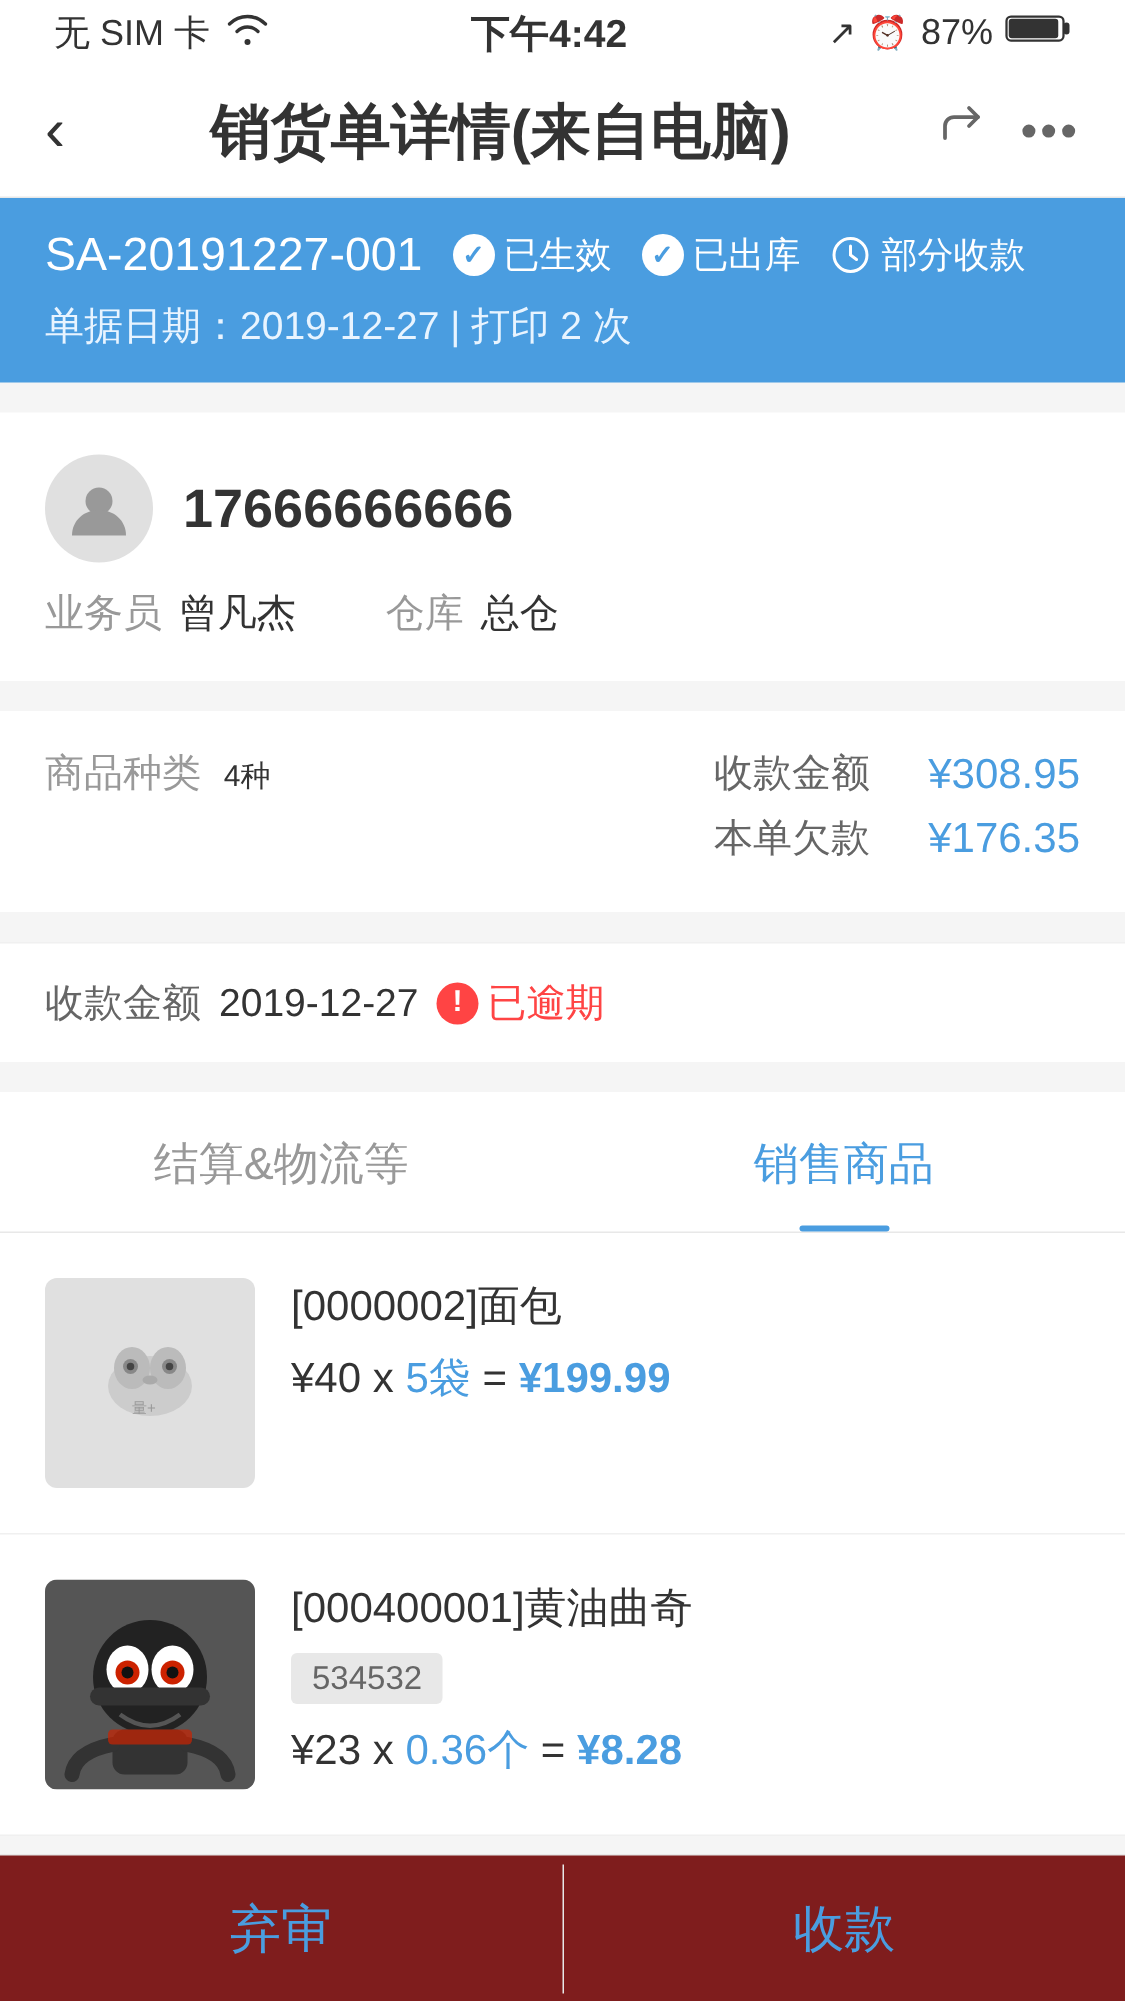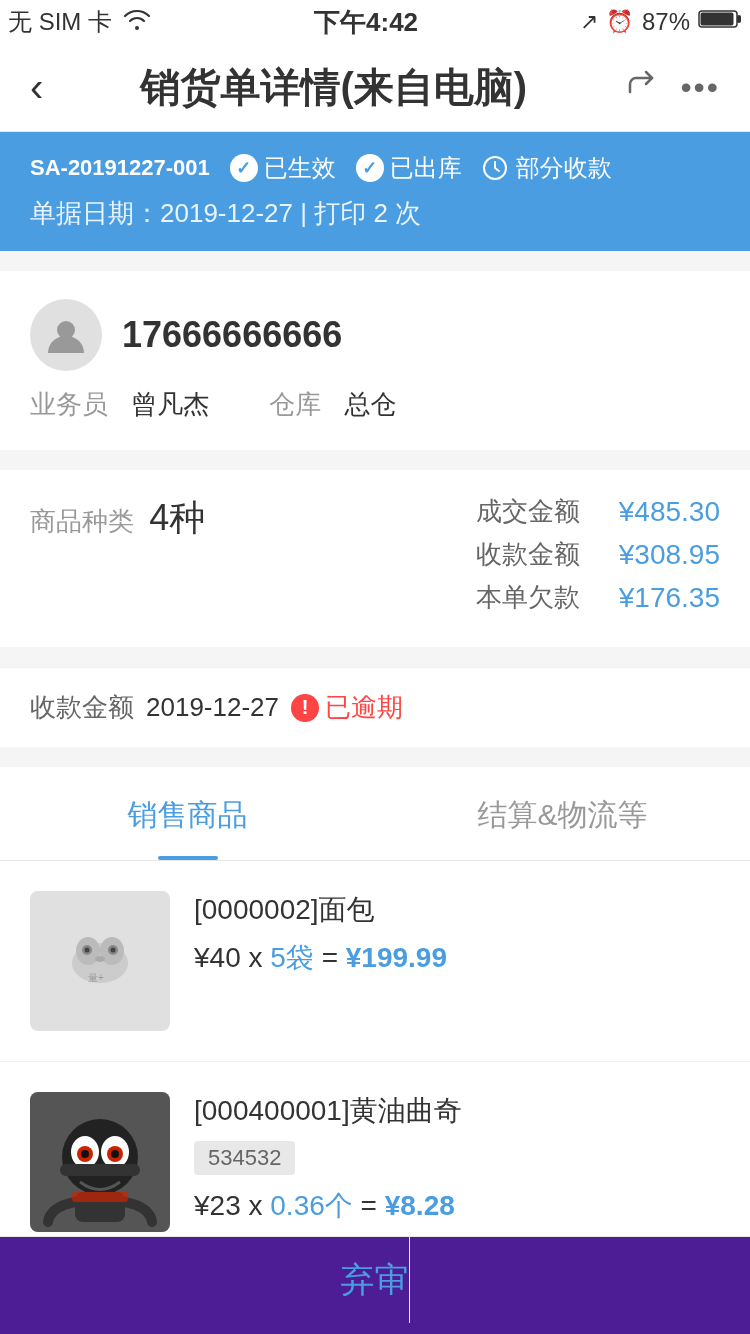--- a/index.html
+++ b/index.html
@@ -13,21 +13,21 @@
       color: #333;
     }
 
     
     .status-bar {
       height: 44px;
       background: #fff;
       display: flex;
       align-items: center;
       justify-content: space-between;
-      padding: 0 8px;
+      padding: 0 36px;
       font-size: 24px;
       font-weight: 500;
     }
     .status-bar-left {
       display: flex;
       align-items: center;
       gap: 10px;
     }
     .status-bar-center {
       font-size: 26px;
@@ -67,22 +67,22 @@
       padding: 20px 30px;
       color: #fff;
     }
     .order-header-top {
       display: flex;
       align-items: center;
       gap: 20px;
       margin-bottom: 12px;
     }
     .order-id {
-      font-size: 22px;
-      font-weight: 700;
+      font-size: 31px;
+      font-weight: 400;
       color: #fff;
     }
     .status-badge {
       display: flex;
       align-items: center;
       gap: 6px;
       font-size: 24px;
       color: #fff;
     }
     .status-badge .check-icon {
@@ -150,41 +150,41 @@
       display: flex;
       gap: 60px;
       font-size: 26px;
       color: #333;
     }
     .meta-label {
       color: #999;
     }
     .meta-value {
       color: #333;
-      margin-left: 16px;
+      margin-left: 4px;
     }
 
     
     .stats-section {
       background: #fff;
       padding: 24px 30px;
       margin-top: 20px;
       display: flex;
       justify-content: space-between;
       align-items: flex-start;
     }
     .stats-left {
       font-size: 26px;
       color: #333;
     }
     .stats-label {
       color: #999;
     }
     .stats-count {
-      font-size: 36px;
+      font-size: 20px;
       color: #333;
       margin-left: 8px;
       margin-top: 22px;
     }
     .stats-right {
       text-align: right;
     }
     .stats-row {
       display: flex;
       justify-content: flex-end;
@@ -310,25 +310,24 @@
       font-weight: 600;
     }
 
     
     .bottom-bar {
       position: fixed;
       bottom: 0;
       left: 0;
       width: 750px;
       height: 98px;
-      background: #4c1d95;
+      background: #7f1d1d;
       border-top: 1px solid #e8e8e8;
       display: flex;
       align-items: center;
-      flex-direction: column;
     }
     .bottom-btn {
       flex: 1;
       text-align: center;
       font-size: 34px;
       color: #4a9de0;
       padding: 20px 0;
       cursor: pointer;
     }
     .bottom-btn:first-child {
@@ -445,24 +444,20 @@
   </div>
 </div>
 
 <div class="stats-section">
   <div class="stats-left">
     <span class="stats-label">商品种类</span>
     <span class="stats-count">4种</span>
   </div>
   <div class="stats-right">
     <div class="stats-row">
-      <span class="stats-row-label">成交金额</span>
-      <span class="stats-row-value">¥485.30</span>
-    </div>
-    <div class="stats-row">
       <span class="stats-row-label">收款金额</span>
       <span class="stats-row-value">¥308.95</span>
     </div>
     <div class="stats-row">
       <span class="stats-row-label">本单欠款</span>
       <span class="stats-row-value">¥176.35</span>
     </div>
   </div>
 </div>
 
@@ -470,22 +465,22 @@
   <span class="due-label">收款金额</span>
   <span class="due-date">2019-12-27</span>
   <div class="overdue-badge">
     <div class="overdue-icon">!</div>
     <span>已逾期</span>
   </div>
 </div>
 
 <div class="tabs-section">
   <div class="tabs-bar">
+    <div class="tab-item">结算&amp;物流等</div>
     <div class="tab-item active">销售商品</div>
-    <div class="tab-item">结算&amp;物流等</div>
   </div>
 
   <div class="product-list">
 
     <div class="product-item">
       <div class="bread-thumb">
 
         <svg width="80" height="80" viewBox="0 0 80 80" fill="none">
           <ellipse cx="40" cy="42" rx="28" ry="20" fill="#ccc"></ellipse>
           <ellipse cx="28" cy="30" rx="12" ry="14" fill="#bbb"></ellipse>

